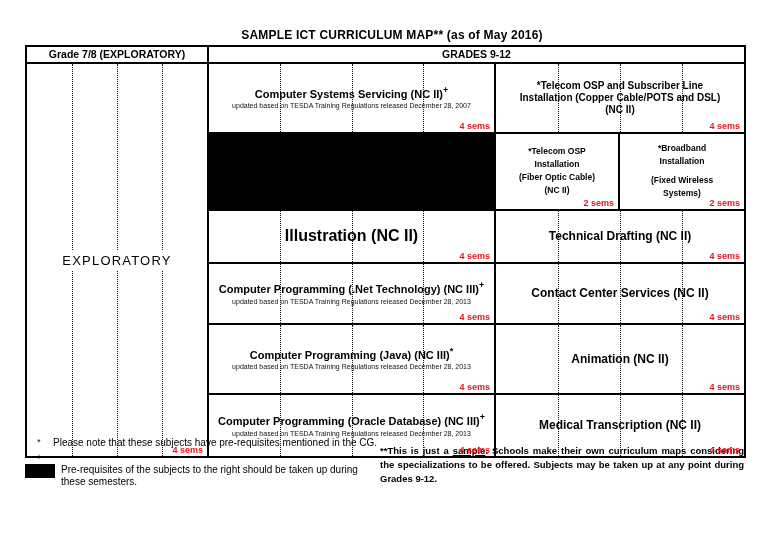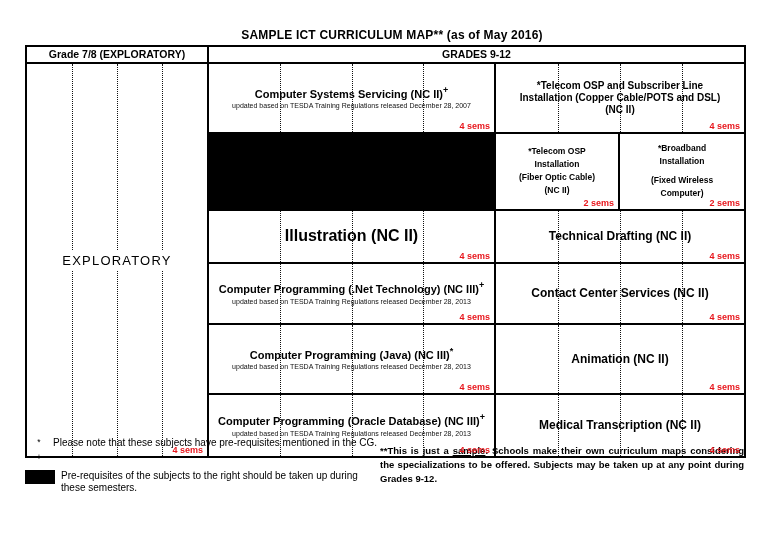--- a/index.html
+++ b/index.html
@@ -154,21 +154,21 @@
           </div>
           <span class="sems">2 sems</span>
         </td>
 
         <td class="cellbox">
           <div class="lbl" style="font-size:8.5px;line-height:1.55">
             <div>*Broadband</div>
             <div>Installation</div>
             <div style="height:6px"></div>
             <div>(Fixed Wireless</div>
-            <div>Computer)</div>
+            <div>Systems)</div>
           </div>
           <span class="sems">2 sems</span>
         </td>
       </tr>
 
       <tr>
         <td class="cellbox" style="height:48px">
           <div class="dots">
             <i class="q1"></i>
             <i class="q2"></i>
@@ -259,21 +259,21 @@
 
   <div class="foot">
     <div class="fl">
       <div class="frow">
         <span class="fmark">*</span>
         <span class="ftxt">Please note that these subjects have pre-requisites mentioned in the CG.</span>
       </div>
       <div class="frow">
         <span class="fmark">+</span>
       </div>
-      <div class="frow" style="margin-top:8px">
+      <div class="frow" style="margin-top:2px">
         <span class="fsq"></span>
         <span class="ftxt">Pre-requisites of the subjects to the right should be taken up during these semesters.</span>
       </div>
     </div>
 
     <div class="fr"><span>**This is just a </span><u>sample</u><span>.  Schools make their own curriculum maps considering the specializations to be offered.  Subjects may be taken up at any point during Grades 9-12.</span></div>
   </div>
 
 </div>
 

